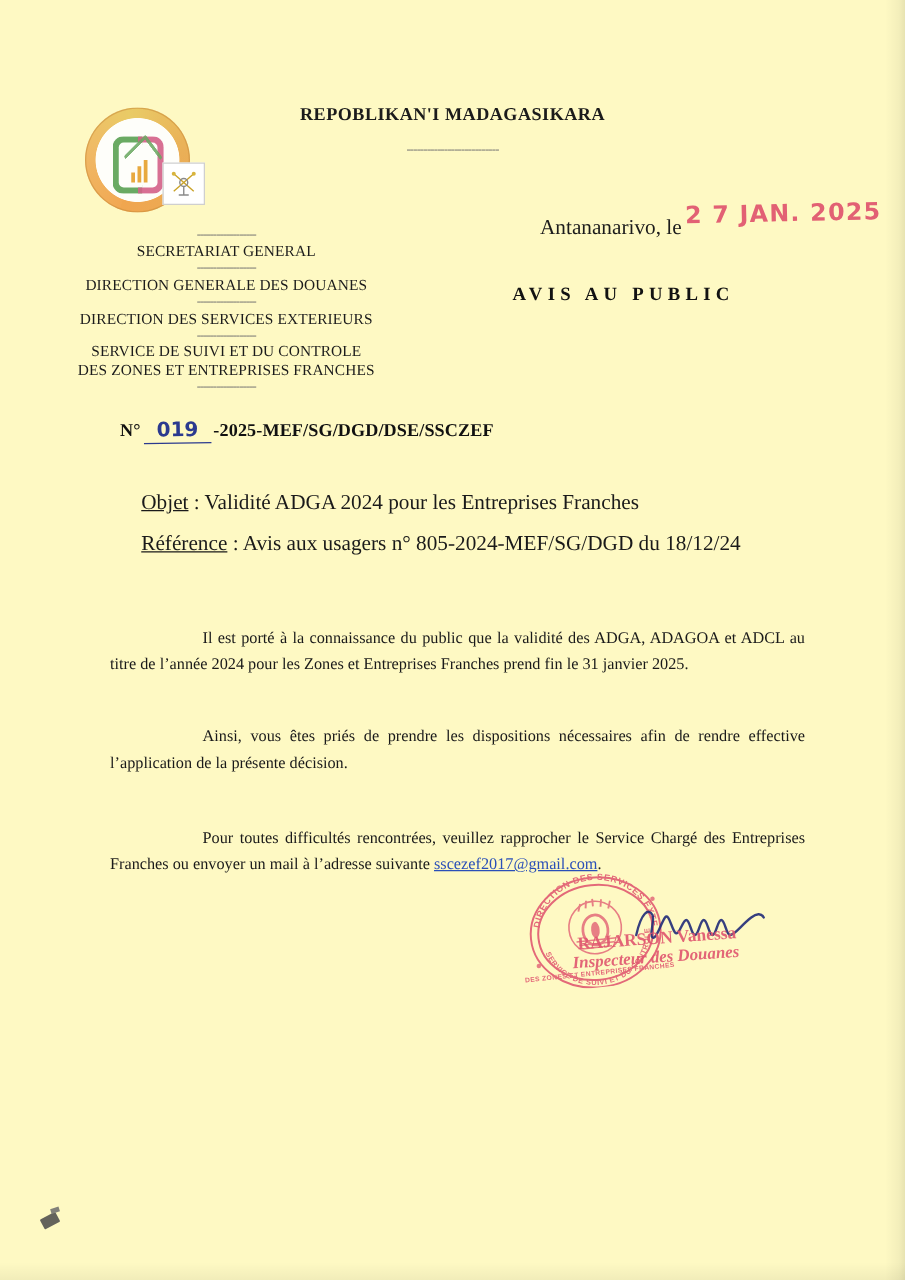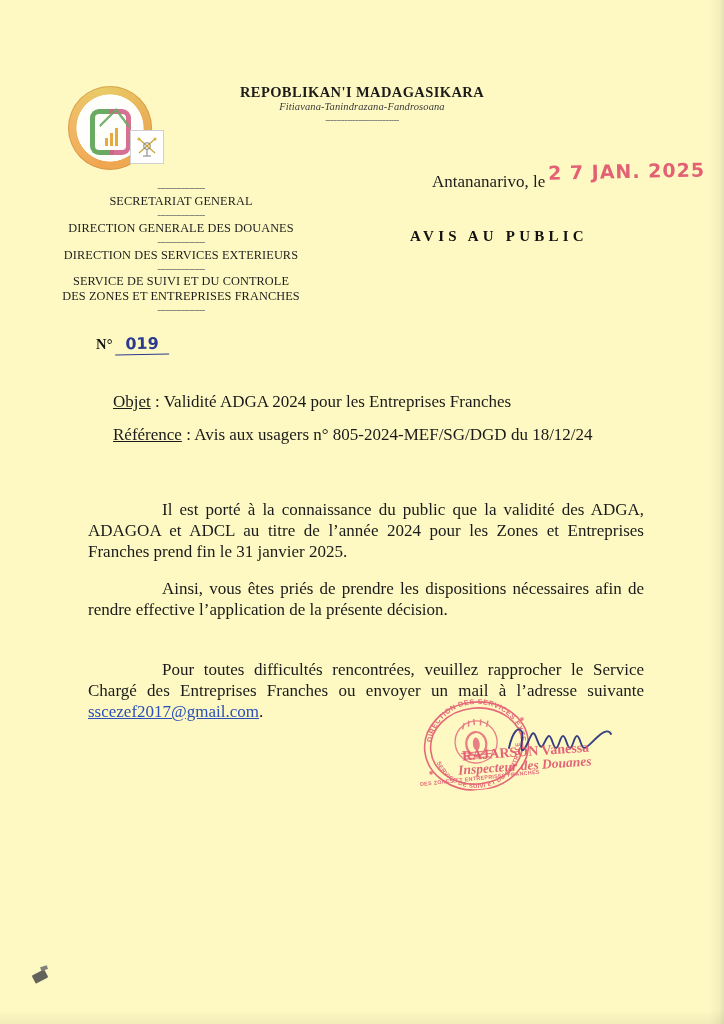--- a/index.html
+++ b/index.html
@@ -255,21 +255,21 @@
   }
   .field-row .lbl { text-decoration: underline; }
   .objet-row { top: 392px; }
   .reference-row { top: 425px; }
 
   
   .para {
     position: absolute;
     left: 88px;
     width: 556px;
-    font-size: 17px;
+    font-size: 13px;
     line-height: 21px;
     color: #1a1a1a;
     text-align: justify;
     text-indent: 74px;
   }
   .para-1 { top: 499px; }
   .para-2 { top: 578px; }
   .para-3 { top: 659px; }
   .email-link {
     color: #2a4fb8;
@@ -372,21 +372,20 @@
           <line x1="13" y1="15" x2="13" y2="22" stroke="#8a8a8a"></line>
           <line x1="9" y1="22" x2="17" y2="22" stroke="#8a8a8a"></line>
         </g>
         <circle cx="5" cy="5" r="1.6" fill="#d8b43c"></circle>
         <circle cx="21" cy="5" r="1.6" fill="#d8b43c"></circle>
       </svg>
     </div>
   </div>
 
   <div class="republic-title">REPOBLIKAN'I MADAGASIKARA</div>
-  <div class="republic-motto">Fitiavana-Tanindrazana-Fandrosoana</div>
   <div class="republic-rule">---------------------------</div>
 
   <div class="admin-block">
     <div class="admin-sep">------------------</div>
     <div class="admin-line">SECRETARIAT GENERAL</div>
     <div class="admin-sep">------------------</div>
     <div class="admin-line">DIRECTION GENERALE DES DOUANES</div>
     <div class="admin-sep">------------------</div>
     <div class="admin-line">DIRECTION DES SERVICES EXTERIEURS</div>
     <div class="admin-sep">------------------</div>
@@ -396,20 +395,21 @@
   </div>
 
   <div class="place-date">Antananarivo, le</div>
   <div class="date-stamp">2 7 JAN. 2025</div>
 
   <div class="avis-title">AVIS AU PUBLIC</div>
 
   <div class="ref-line">
     <span class="ref-no">N°</span>
     <span class="ref-handwritten">019</span>
+    <span class="ref-rest">-2025-MEF/SG/DGD/DSE/SSCZEF</span>
   </div>
 
   <div class="field-row objet-row">
     <span class="lbl">Objet</span><span> : Validité ADGA 2024 pour les Entreprises Franches</span>
   </div>
 
   <div class="field-row reference-row">
     <span class="lbl">Référence</span><span> : Avis aux usagers n° 805-2024-MEF/SG/DGD du 18/12/24</span>
   </div>
 

